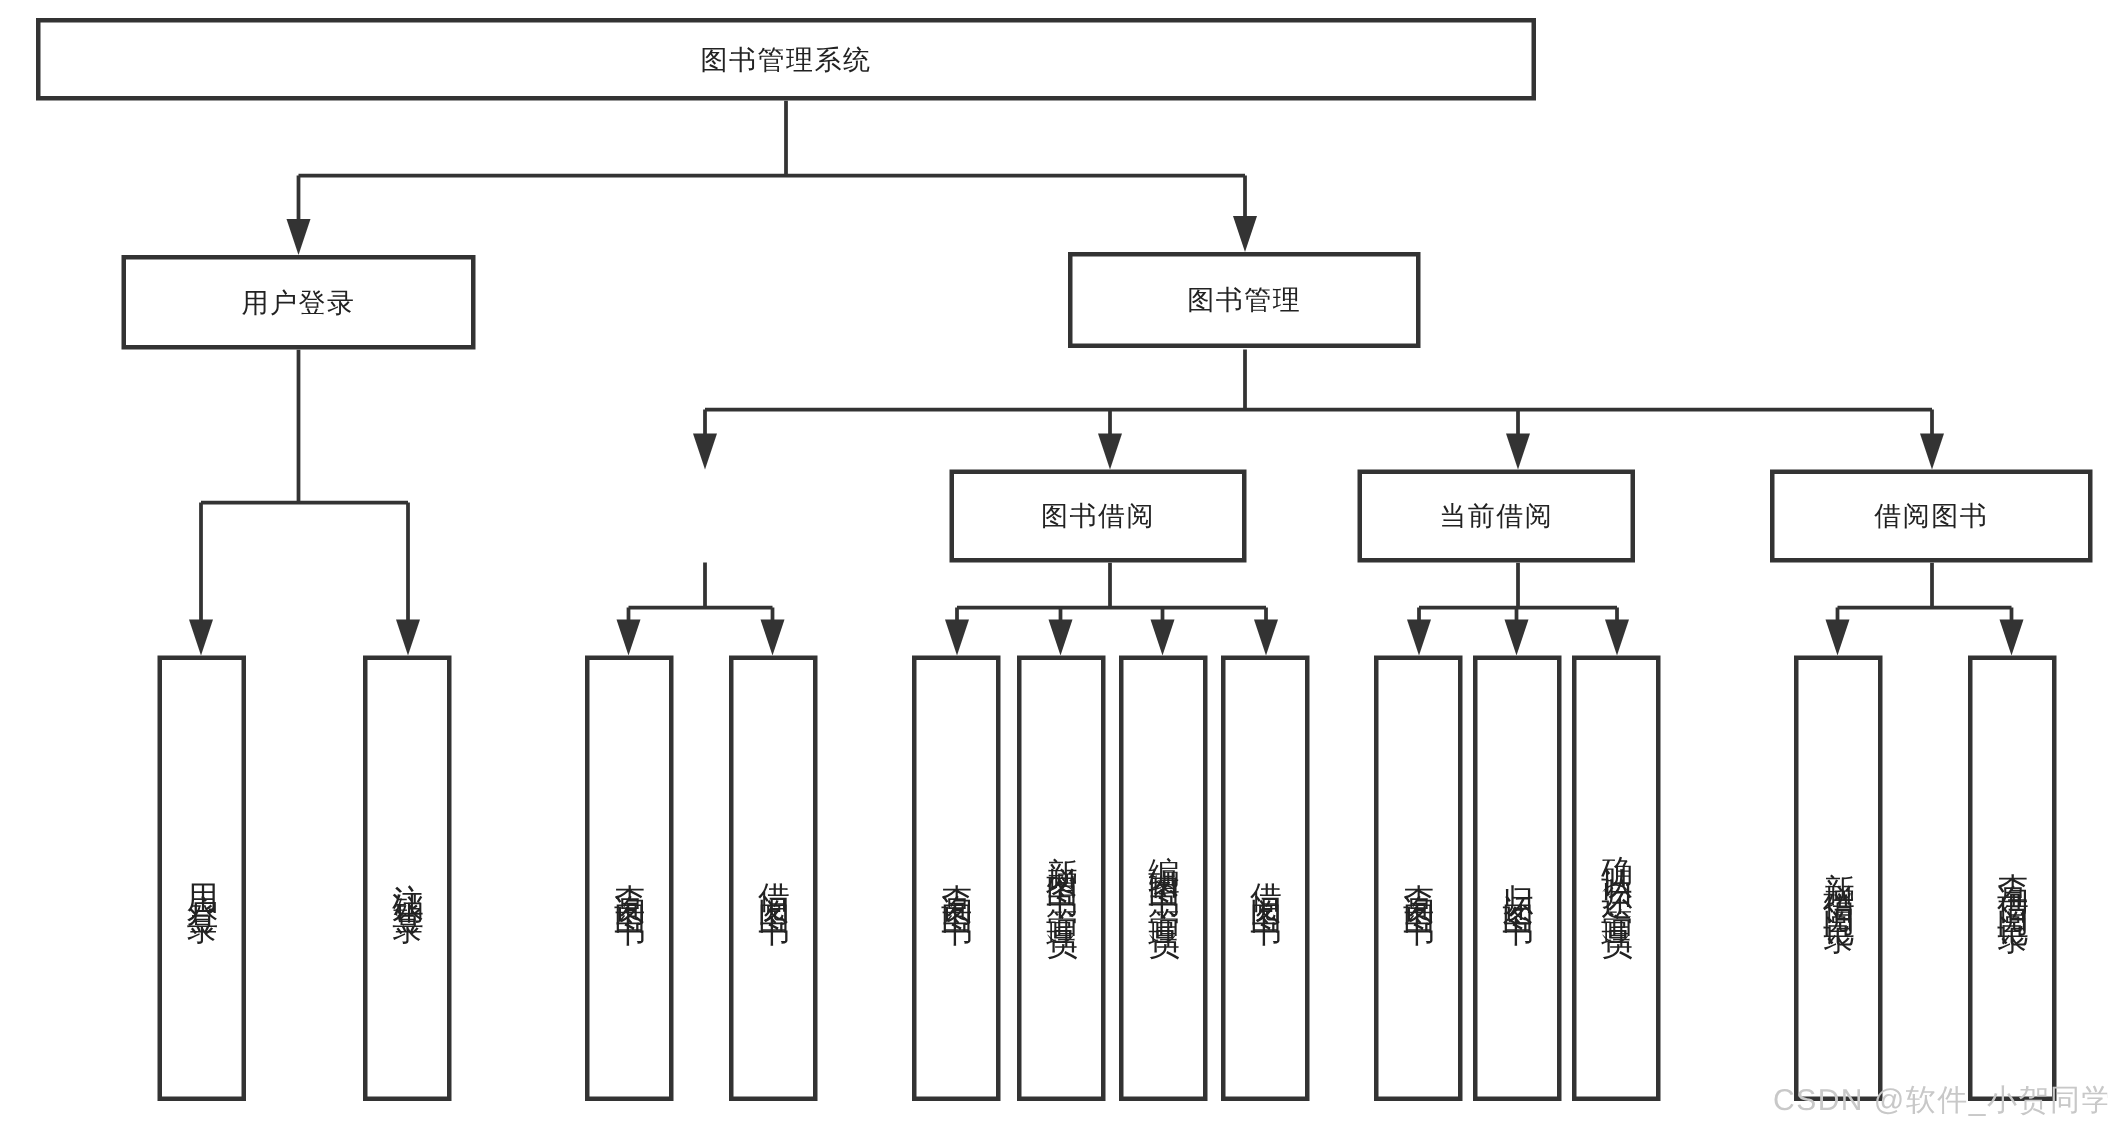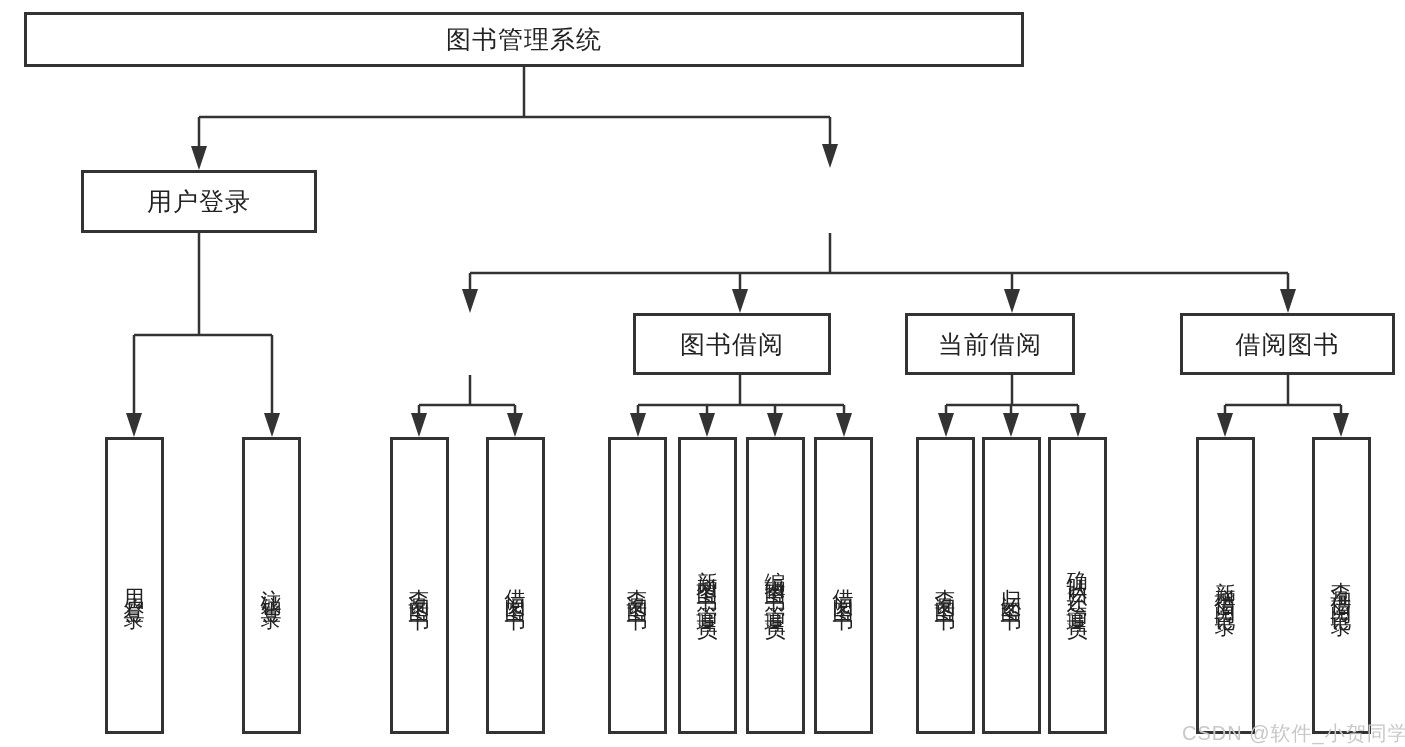--- a/index.html
+++ b/index.html
@@ -14,21 +14,21 @@
   .box{
     position:absolute;
     box-sizing:border-box;
     border:3px solid #333333;
     background:#ffffff;
     color:#222222;
     display:flex;
     align-items:center;
     justify-content:center;
     z-index:2;
-    font-size:25px;
+    font-size:18px;
     letter-spacing:1px;
     text-align:center;
   }
   .box.v{
     writing-mode:vertical-rl;
     font-size:21px;
     letter-spacing:7px;
     line-height:1;
   }
   .watermark{
@@ -73,23 +73,24 @@
       <polygon points="1003,413 1019,413 1011,437"></polygon>
       <polygon points="1070,413 1086,413 1078,437"></polygon>
       <polygon points="1217,413 1233,413 1225,437"></polygon>
       <polygon points="1333,413 1349,413 1341,437"></polygon>
     </g>
   </svg>
 
   <div class="box" style="left:24px;top:12px;width:1000px;height:55px">图书管理系统</div>
 
   <div class="box" style="left:81px;top:170px;width:236px;height:63px">用户登录</div>
+  <div class="box" style="left:712px;top:168px;width:235px;height:64px">图书管理</div>
 
   <div class="box" style="left:633px;top:313px;width:198px;height:62px">图书借阅</div>
-  <div class="box" style="left:905px;top:313px;width:170px;height:62px">当前借阅</div>
+  <div class="box" style="left:905px;top:313px;width:185px;height:62px">当前借阅</div>
   <div class="box" style="left:1180px;top:313px;width:215px;height:62px">借阅图书</div>
 
   <div class="box v" style="left:105px;top:437px;width:59px;height:297px">用户登录</div>
   <div class="box v" style="left:242px;top:437px;width:59px;height:297px">注销登录</div>
 
   <div class="box v" style="left:390px;top:437px;width:59px;height:297px">查询图书</div>
   <div class="box v" style="left:486px;top:437px;width:59px;height:297px">借阅图书</div>
 
   <div class="box v" style="left:608px;top:437px;width:59px;height:297px">查询图书</div>
   <div class="box v" style="left:678px;top:437px;width:59px;height:297px">新增图书（管理员）</div>

